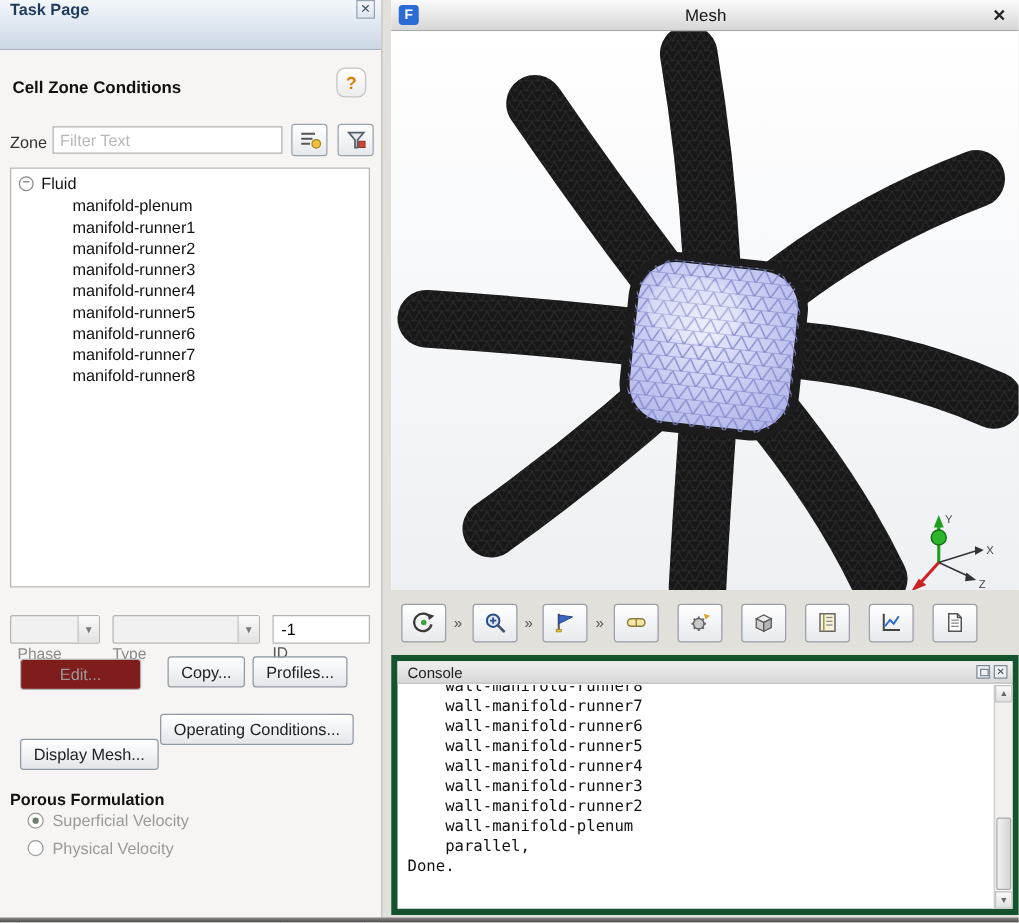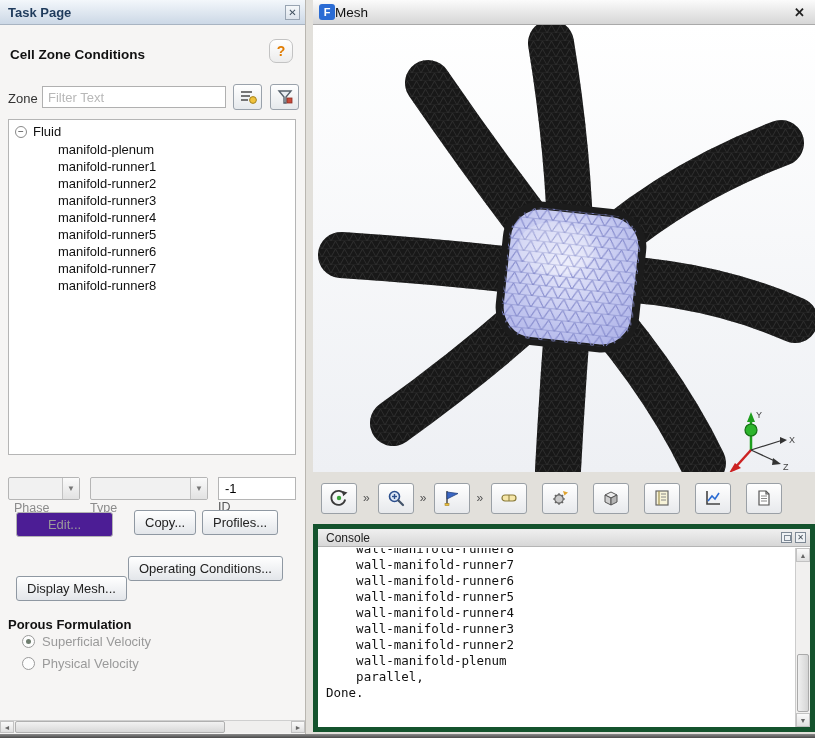--- a/index.html
+++ b/index.html
@@ -10,21 +10,21 @@
     position:relative;
     overflow:hidden;
     font-size:13px;
     color:#222;
   }
   
   .bottom-strip { position:absolute; left:0; right:0; bottom:0; height:4px; background:linear-gradient(#8a8a8a,#4a4a4a); }
 
   
   #task-page { position:absolute; left:0; top:0; width:306px; height:734px; background:#f6f5f4; border-right:1px solid #b9b6b0; }
-  .tp-titlebar { height:25px; background:linear-gradient(#f3f7fb,#ccd8e6); border-bottom:1px solid #a8b4c2; display:flex; align-items:center; padding:0 5px 0 8px; }
+  .tp-titlebar { height:40px; background:linear-gradient(#f3f7fb,#ccd8e6); border-bottom:1px solid #a8b4c2; display:flex; padding:0 5px 0 8px; }
   .tp-title { font-weight:bold; font-size:13px; color:#1f3b5c; flex:1; }
   .tp-close { width:15px; height:15px; border:1px solid #98a4b2; background:linear-gradient(#f4f7fa,#dde4ec); color:#41505f; font-size:10px; line-height:13px; text-align:center; cursor:default; }
   .tp-body { position:relative; height:708px; }
   .tp-heading { position:absolute; left:10px; top:22px; font-weight:bold; font-size:13.5px; color:#111; }
   .help-btn { position:absolute; right:12px; top:14px; width:24px; height:24px; border:1px solid #c3c3c3; border-radius:7px; background:linear-gradient(#ffffff,#ececec); color:#e07b00; font-weight:bold; font-size:14px; text-align:center; line-height:22px; }
   .zone-label { position:absolute; left:8px; top:66px; color:#333; }
   .zone-filter { position:absolute; left:42px; top:61px; width:184px; height:22px; border:1px solid #b0b0b0; padding:0 5px; font-size:13px; font-family:"Liberation Sans",sans-serif; background:#fff; }
   .zone-filter::placeholder { color:#b8b8b8; }
   .zone-iconbtn { position:absolute; top:59px; width:29px; height:26px; border:1px solid #9aa2ab; border-radius:3px; background:linear-gradient(#ffffff,#e6e9ec); display:flex; align-items:center; justify-content:center; }
   #zone-btn-1 { left:233px; }
@@ -40,21 +40,21 @@
   #phase-label { left:14px; top:437px; }
   #type-label  { left:90px; top:437px; }
   #id-label    { left:218px; top:436px; color:#555; }
   .combo { position:absolute; top:452px; height:23px; border:1px solid #b5b5b5; background:#f1f1f1; border-radius:2px; }
   .combo .arrow-seg { position:absolute; right:0; top:0; bottom:0; width:17px; border-left:1px solid #c2c2c2; background:linear-gradient(#fafafa,#e2e2e2); color:#777; font-size:8px; text-align:center; line-height:21px; }
   #phase-combo { left:8px; width:72px; }
   #type-combo  { left:90px; width:118px; }
   .id-input { position:absolute; left:218px; top:452px; width:78px; height:23px; border:1px solid #b5b5b5; background:#fff; font-size:13px; font-family:"Liberation Sans",sans-serif; padding:0 6px; }
 
   .btn { position:absolute; border:1px solid #8f98a2; border-radius:3px; background:linear-gradient(#ffffff,#e3e6ea); font-size:13px; font-family:"Liberation Sans",sans-serif; padding:4px 10px; color:#222; white-space:nowrap; cursor:default; }
-  .btn.disabled { background:#4c1d95; color:#9a9a9a; border-color:#b3b3b3; }
+  .btn.disabled { background:#7f1d1d; color:#9a9a9a; border-color:#b3b3b3; }
   #edit-btn { left:16px; top:487px; width:97px; text-align:center; }
   #copy-btn { left:134px; top:485px; }
   #profiles-btn { left:202px; top:485px; }
   #parameters-btn { left:16px; top:519px; }
   #opcond-btn { left:128px; top:531px; }
   #dispmesh-btn { left:16px; top:551px; }
 
   .porous-heading { position:absolute; left:8px; top:592px; font-weight:bold; font-size:13px; color:#111; }
   .radio-row { position:absolute; left:22px; display:flex; align-items:center; }
   #radio-row-1 { top:609px; }
@@ -66,21 +66,21 @@
   .tp-hscroll { position:absolute; left:0; top:695px; width:305px; height:13px; background:#f0efee; border-top:1px solid #cfcfcf; }
   .hs-arrow { position:absolute; top:0; width:14px; height:12px; font-size:7px; color:#666; text-align:center; line-height:12px; background:linear-gradient(#fafafa,#e0e0e0); border:1px solid #c2c2c2; }
   .hs-arrow.left { left:0; }
   .hs-arrow.right { right:0; }
   .hs-thumb { position:absolute; left:15px; top:0; width:210px; height:12px; background:linear-gradient(#f2f2f2,#d8d8d8); border:1px solid #b0b0b0; border-radius:2px; }
 
   
   #mesh-window { position:absolute; left:313px; top:0; width:502px; height:472px; background:#fff; }
   .mesh-titlebar { height:25px; background:linear-gradient(#fbfbfb,#d6d6d6); border-bottom:1px solid #a9a9a9; display:flex; align-items:center; }
   .f-badge { width:16px; height:16px; background:#2b6cd4; color:#fff; font-weight:bold; font-size:11px; border-radius:3px; margin-left:6px; text-align:center; line-height:16px; }
-  .mesh-title { flex:1; font-size:13.5px; color:#111; }
+  .mesh-title { flex:1; text-align:center; font-size:13.5px; color:#111; }
   .mesh-close { margin-right:10px; font-size:13px; font-weight:bold; color:#222; cursor:default; }
   .mesh-canvas { height:447px; background:linear-gradient(#ffffff,#eef0f4); }
 
   
   #gtoolbar { position:absolute; left:313px; top:476px; width:502px; height:44px; display:flex; align-items:center; padding-left:8px; }
   .gbtn { width:36px; height:31px; border:1px solid #9aa0a6; border-radius:3px; background:linear-gradient(#ffffff,#e7e9ec); display:flex; align-items:center; justify-content:center; margin-right:4px; cursor:default; }
   .gbtn.spread { margin-right:15px; }
   .gsep { font-size:12px; color:#555; margin:0 8px 0 2px; cursor:default; }
 
   

